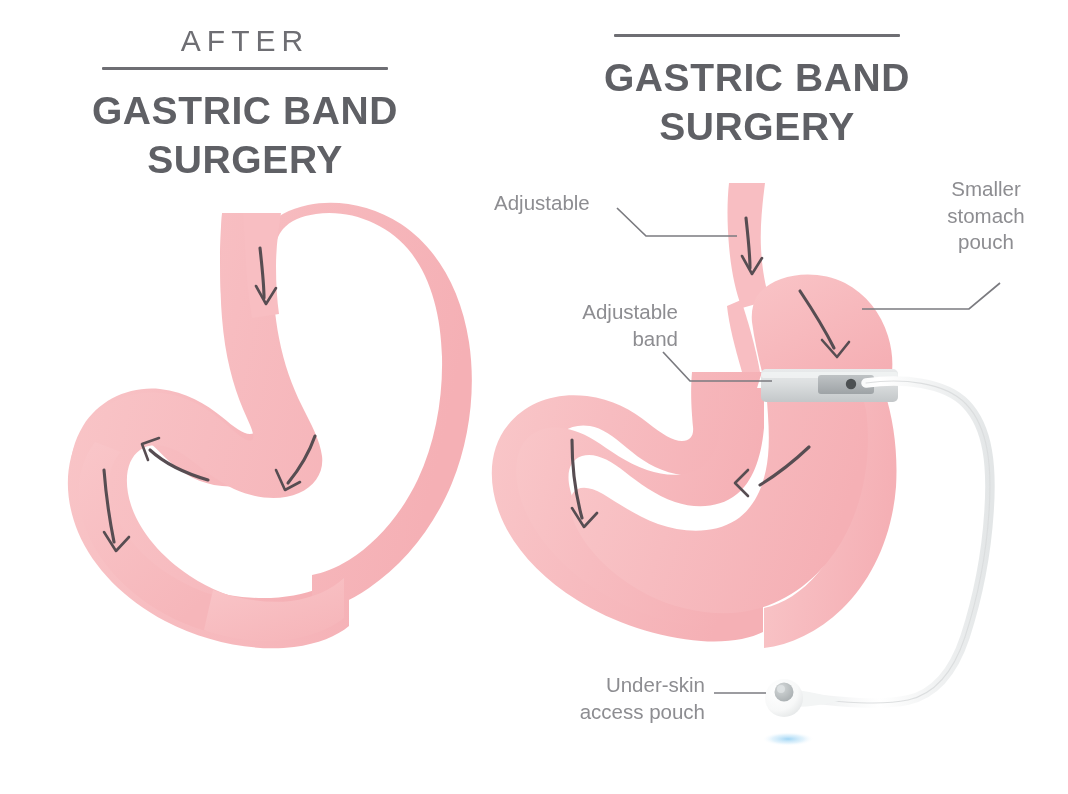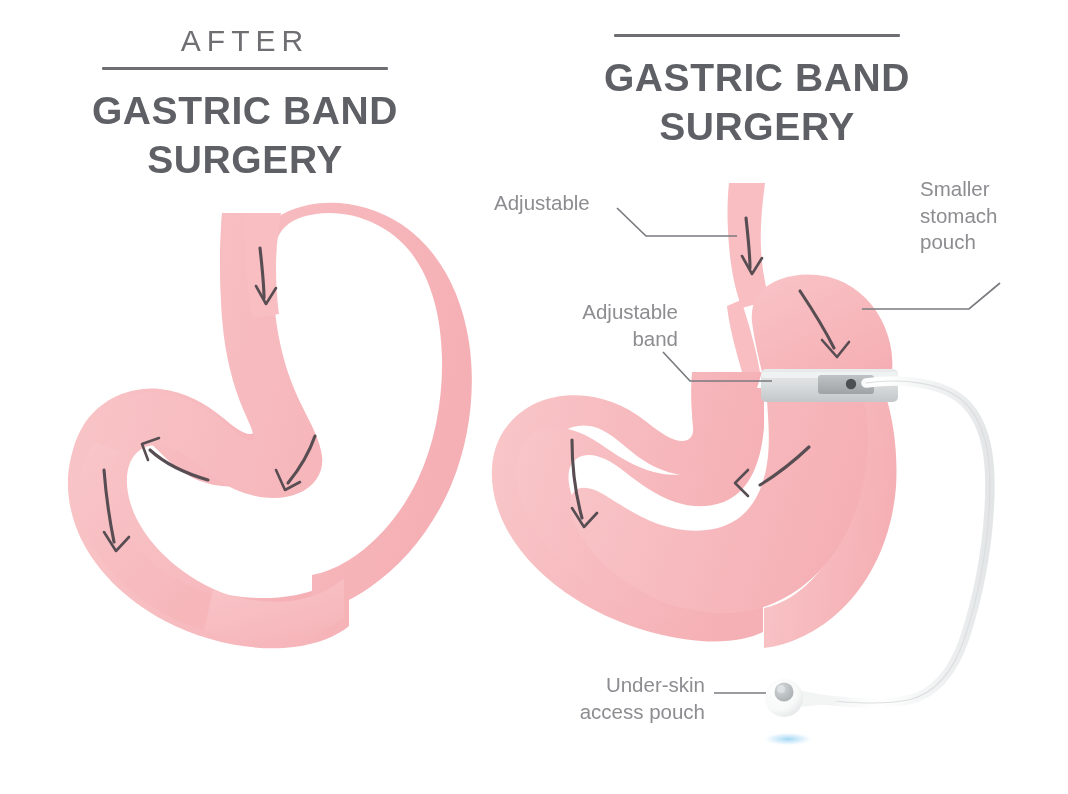--- a/index.html
+++ b/index.html
@@ -61,21 +61,21 @@
   .callout {
     position: absolute;
     font-size: 20.5px;
     font-weight: 300;
     color: #8d8d91;
     line-height: 1.3;
     white-space: pre-line;
     font-family: "Liberation Sans", sans-serif;
   }
   .callout.esophagus    { left: 494px; top: 190px; text-align: left; }
-  .callout.pouch        { left: 920px; top: 176px; width: 132px; text-align: left; }
+  .callout.pouch        { left: 920px; top: 176px; width: 132px; text-align: center; }
   .callout.band         { left: 540px; top: 299px; width: 138px; text-align: right; }
   .callout.port         { left: 565px; top: 672px; width: 140px; text-align: right; }
 
   
   svg.art {
     position: absolute;
     left: 0;
     top: 0;
     width: 1068px;
     height: 794px;

